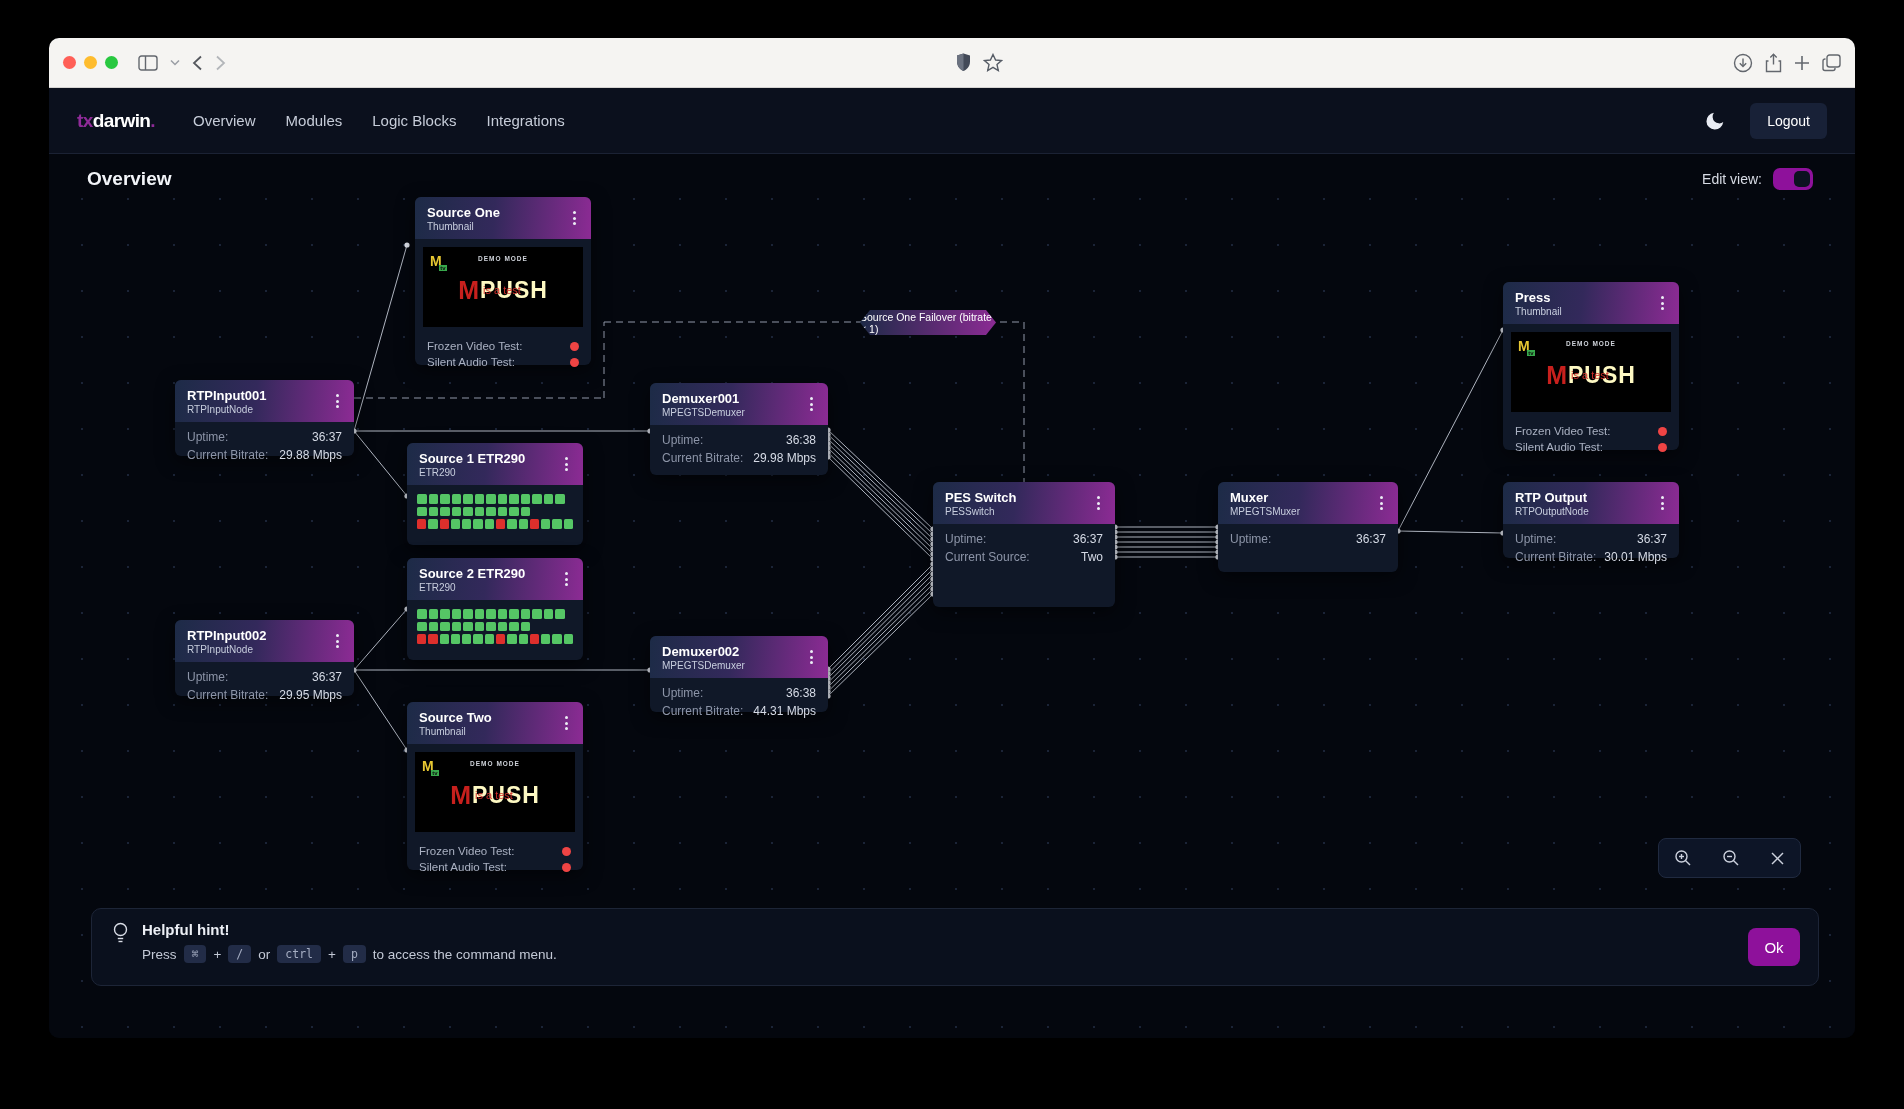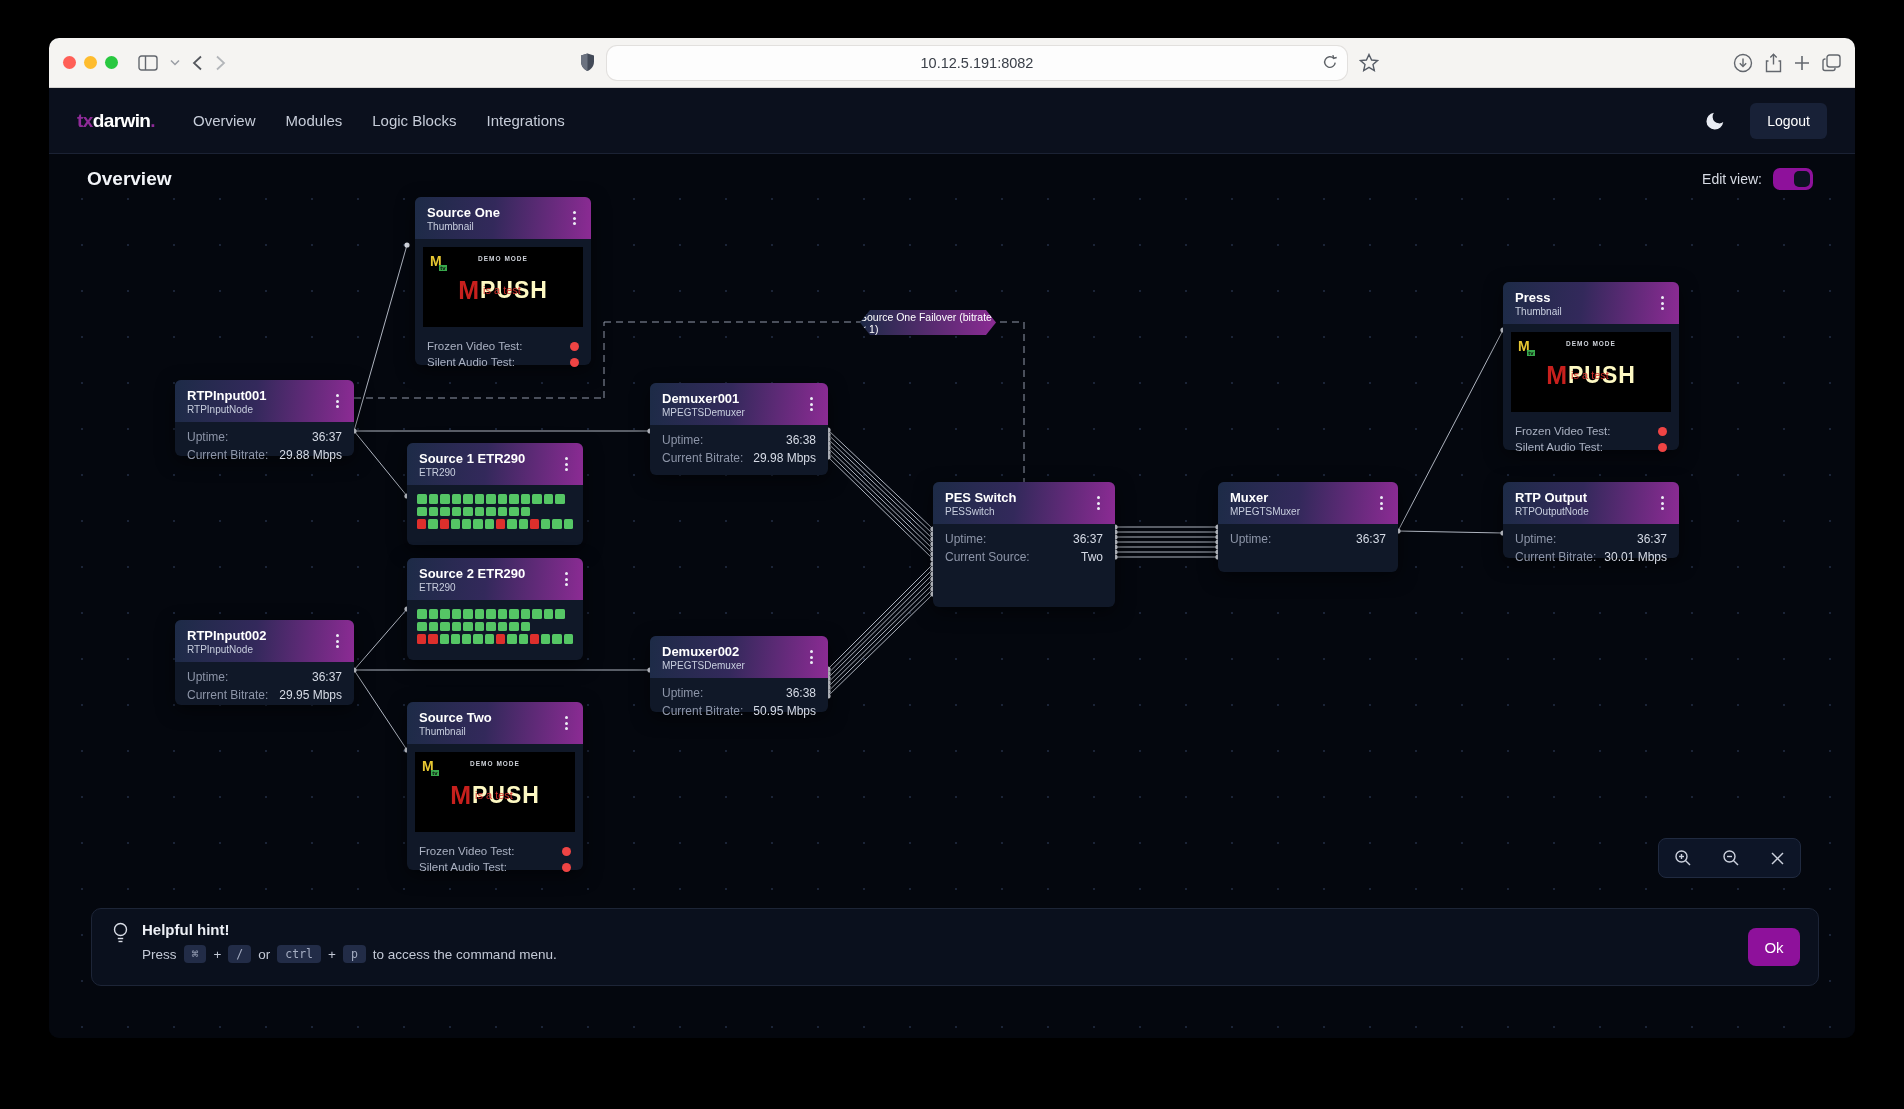--- a/index.html
+++ b/index.html
@@ -116,29 +116,20 @@
           <polyline points="2,1.5 9,8 2,14.5"></polyline>
         </svg>
     </span>
     <span class="spacer"></span>
     <span class="cicon">
       <svg width="15" height="19" viewBox="0 0 15 19">
           <path d="M7.5 0.5 L14 2.5 V8.5 C14 13.5 10.5 16.8 7.5 18 C4.5 16.8 1 13.5 1 8.5 V2.5 Z" fill="#434a58"></path>
           <path d="M7.5 0.5 L7.5 18 C4.5 16.8 1 13.5 1 8.5 V2.5 Z" fill="#6b7280"></path>
         </svg>
     </span>
-    <div class="url-bar">
-      <span>10.12.5.191:8082</span>
-      <span class="url-reload">
-        <svg width="16" height="16" viewBox="0 0 16 16" fill="none" stroke="#5f6368" stroke-width="1.4">
-            <path d="M13.2 8.6a5.3 5.3 0 1 1-1.6-4.4"></path>
-            <polyline points="10.9,1.2 11.7,4.3 14.7,3.5"></polyline>
-          </svg>
-      </span>
-    </div>
     <span class="cicon">
       <svg width="20" height="20" viewBox="0 0 20 20" fill="none" stroke="#565c66" stroke-width="1.4">
           <polygon points="10,1.5 12.6,7 18.5,7.6 14,11.6 15.3,17.5 10,14.4 4.7,17.5 6,11.6 1.5,7.6 7.4,7"></polygon>
         </svg>
     </span>
     <span class="spacer"></span>
     <span class="cicon">
       <svg width="20" height="20" viewBox="0 0 20 20" fill="none" stroke="#63676e" stroke-width="1.4">
           <circle cx="10" cy="10" r="8.5"></circle>
           <line x1="10" y1="5.5" x2="10" y2="13"></line>
@@ -452,21 +443,21 @@
             <span class="sq g"></span>
             <span class="sq g"></span>
             <span class="sq r"></span>
             <span class="sq g"></span>
             <span class="sq g"></span>
             <span class="sq g"></span>
           </div>
         </div>
     </div>
 
-    <div class="node" style="left:126px;top:466px;width:179px;height:85px">
+    <div class="node" style="left:126px;top:466px;width:179px;height:76px">
       <div class="node-header">
         <div>
             <div class="node-title">RTPInput002</div>
              <div class="node-subtitle">RTPInputNode</div>
           </div>
         <div class="kebab">
             <i></i>
             <i></i>
             <i></i>
           </div>
@@ -552,21 +543,21 @@
             <i></i>
           </div>
       </div>
       <div class="node-body">
         <div class="stat-row">
             <span class="stat-label">Uptime:</span>
             <span class="stat-value">36:38</span>
           </div>
         <div class="stat-row">
             <span class="stat-label">Current Bitrate:</span>
-            <span class="stat-value">50.95 Mbps</span>
+            <span class="stat-value">44.31 Mbps</span>
           </div>
       </div>
     </div>
 
     <div class="node" style="left:884px;top:328px;width:182px;height:125px">
       <div class="node-header">
         <div>
             <div class="node-title">PES Switch</div>
              <div class="node-subtitle">PESSwitch</div>
           </div>

